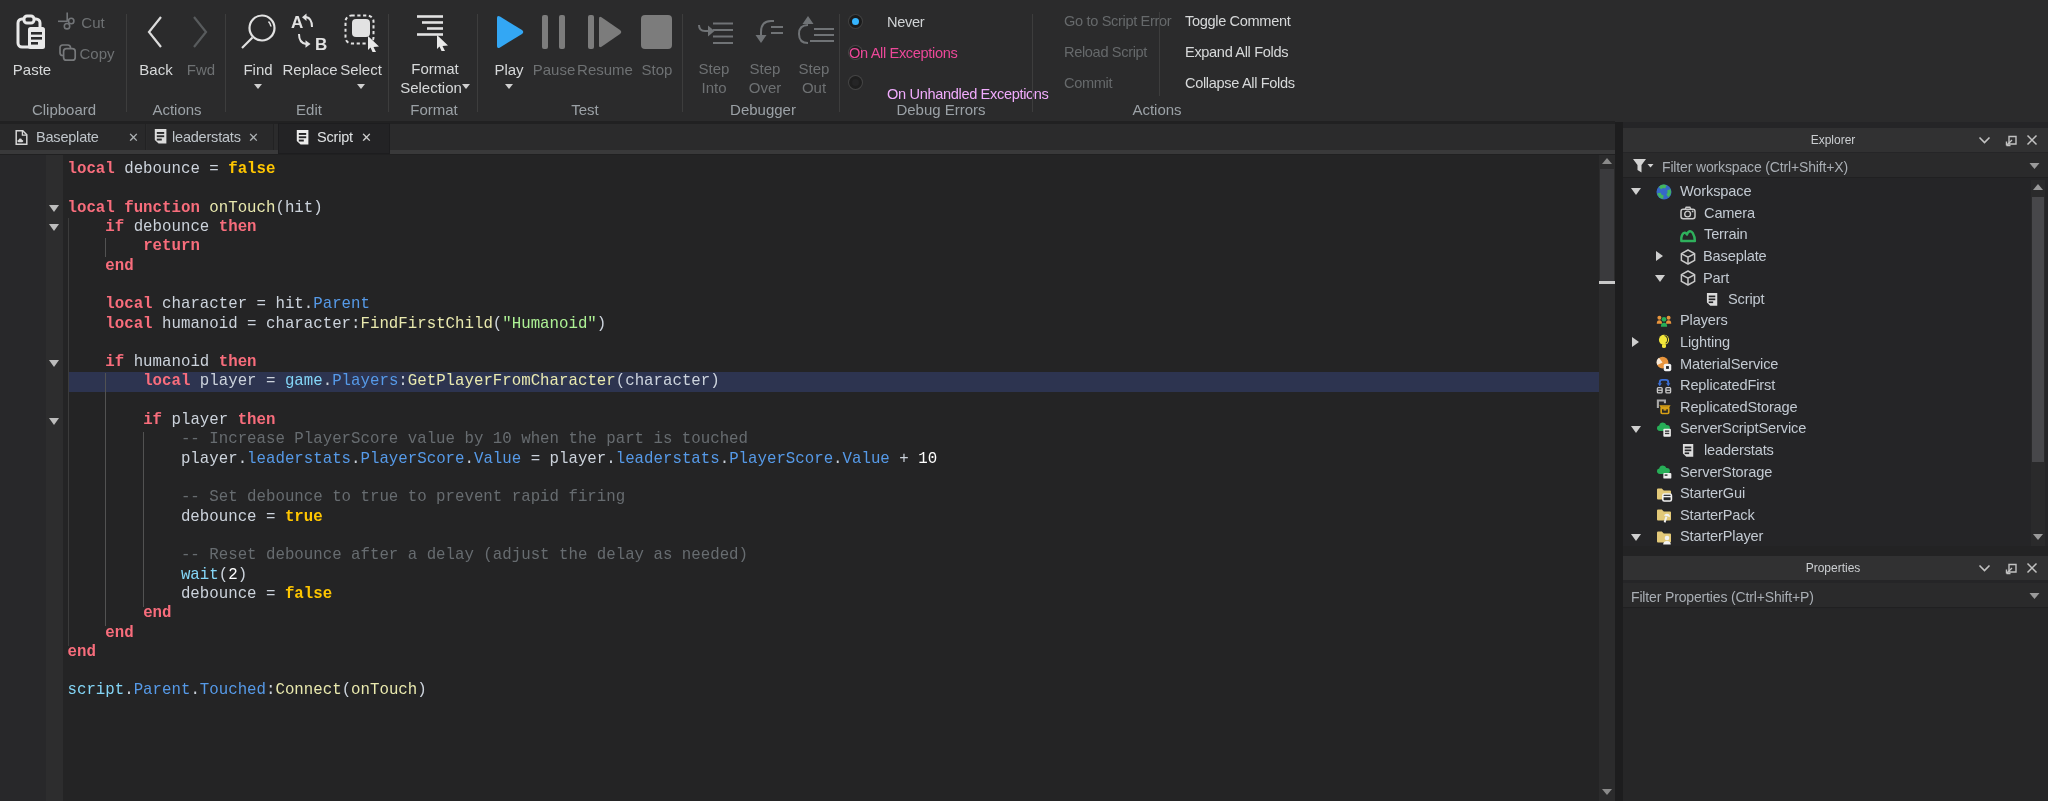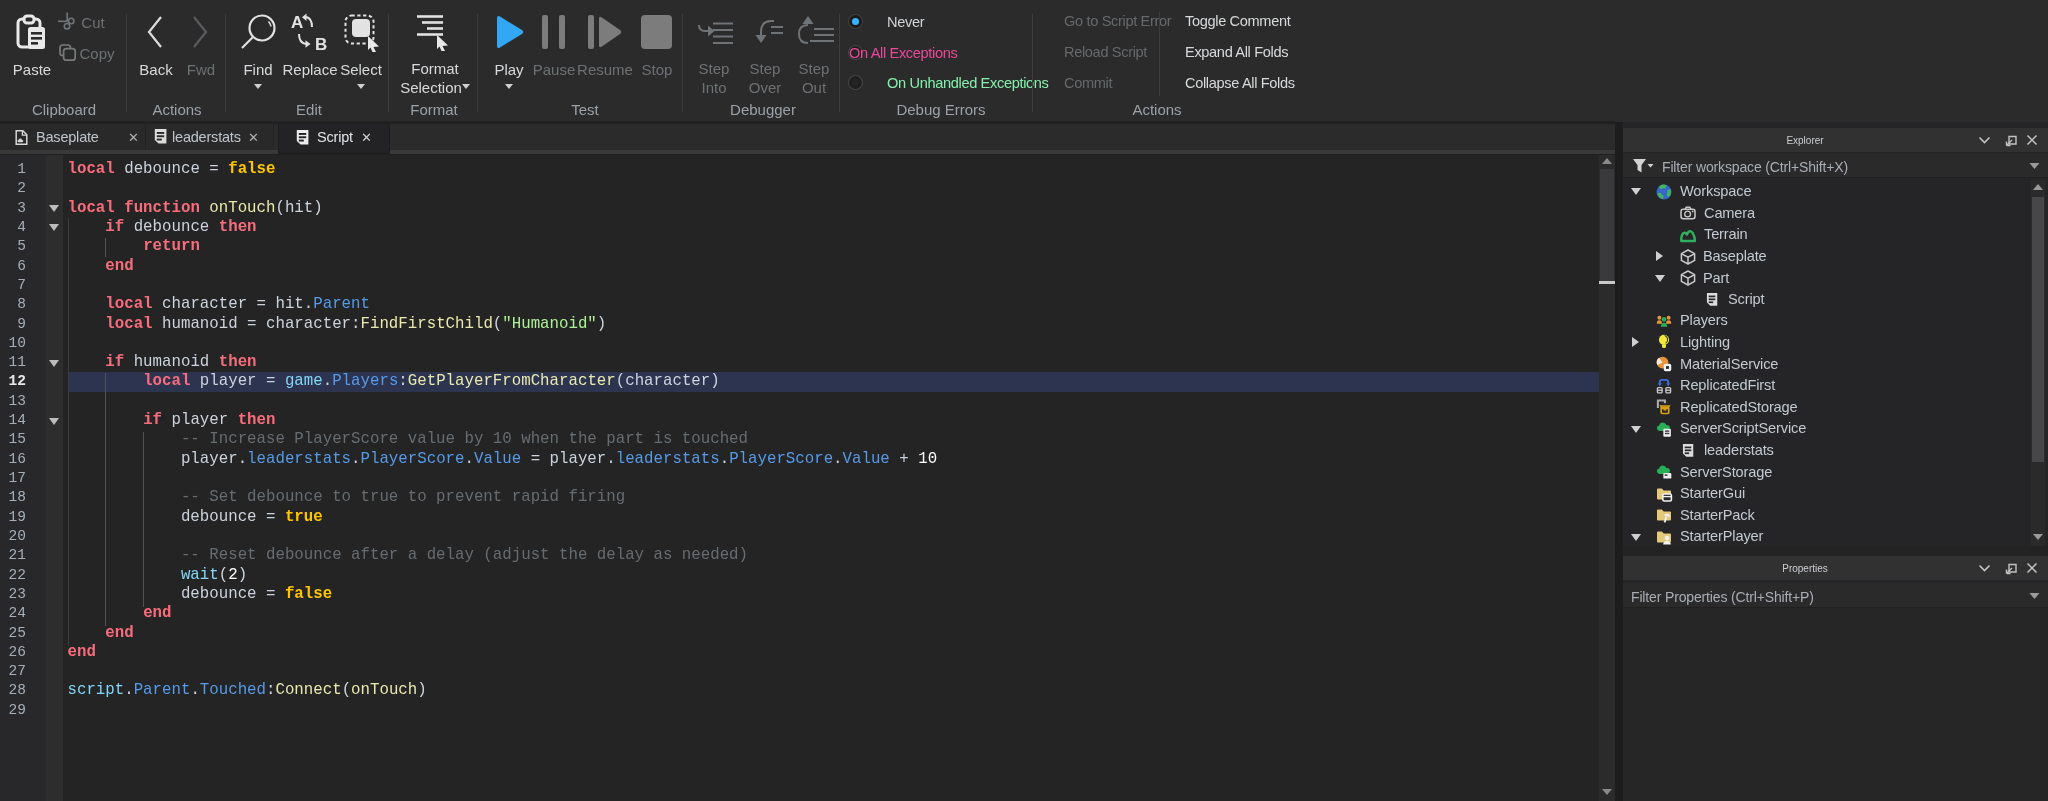--- a/index.html
+++ b/index.html
@@ -37,21 +37,21 @@
   .fn { color:#e9e9ae; }
   
   .sbtrack { position:absolute; background:#2b2b2c; }
   .sbthumb { position:absolute; background:#3a3a3d; }
   .uparrow { position:absolute; width:0; height:0; border-left:5px solid transparent; border-right:5px solid transparent; border-bottom:6px solid #8a8a8a; }
   .dnarrow { position:absolute; width:0; height:0; border-left:5px solid transparent; border-right:5px solid transparent; border-top:6px solid #8a8a8a; }
   
   #rborder { position:absolute; left:1615px; top:122px; width:8px; height:679px; background:#1d1d1e; }
   #rpanel { position:absolute; left:1623px; top:122px; width:425px; height:679px; background:#252527; }
   .phead { position:absolute; left:0; width:425px; height:25px; background:#313132; }
-  .ptitle { position:absolute; font-size:10px; color:#cbced1; transform:translate(-50%,-50%); }
+  .ptitle { position:absolute; font-size:12px; color:#cbced1; transform:translate(-50%,-50%);margin-left:28px; }
   .prow { position:absolute; left:0; width:425px; height:25px; background:#2a2a2b; border-bottom:1px solid #202021; }
   .treerow { position:absolute; font-size:14.6px; letter-spacing:-0.15px; color:#c3cad2; white-space:nowrap; }
   .tarrow-r { position:absolute; width:0; height:0; border-top:5.5px solid transparent; border-bottom:5.5px solid transparent; border-left:7px solid #cfcfcf; }
   .tarrow-d { position:absolute; width:0; height:0; border-left:5.5px solid transparent; border-right:5.5px solid transparent; border-top:7px solid #cfcfcf; }
   .ticon { position:absolute; width:16px; height:16px; }
   svg { display:block; overflow:visible; }
 </style>
 </head>
 <body>
 <div id="app">
@@ -188,21 +188,21 @@
     <div class="btnlabel dis" style="left:814px;top:60px">Step</div>
     <div class="btnlabel dis" style="left:814px;top:79px">Out</div>
     <div class="grplabel" style="left:763px">Debugger</div>
     <div class="vsep" style="left:839px"></div>
 
     <div class="abs" style="left:849px;top:15px;width:13px;height:13px;border-radius:50%;background:#35b5ff;border:3px solid #1b1b1b;box-shadow:0 0 0 1px #404040"></div>
     <div class="smalllabel" style="left:870px;top:22px;color:#d0d3d5">Never</div>
     <div class="abs" style="left:849px;top:46px;width:13px;height:13px;border-radius:50%;background:#252526;border:3px solid #1f1f1f;box-shadow:0 0 0 1px #454545"></div>
     <div class="smalllabel" style="left:832px;top:53px;color:#ec4899">On All Exceptions</div>
     <div class="abs" style="left:849px;top:76px;width:13px;height:13px;border-radius:50%;background:#252526;border:3px solid #1f1f1f;box-shadow:0 0 0 1px #454545"></div>
-    <div class="smalllabel" style="left:870px;top:83px;color:#86efac">On Unhandled Exceptions</div>
+    <div class="smalllabel" style="left:870px;top:94px;color:#f0abfc">On Unhandled Exceptions</div>
     <div class="grplabel" style="left:941px">Debug Errors</div>
     <div class="vsep" style="left:1032px"></div>
 
     <div class="smalllabel" style="left:1047px;top:21px;color:#66696b">Go to Script Error</div>
     <div class="smalllabel" style="left:1047px;top:52px;color:#66696b">Reload Script</div>
     <div class="smalllabel" style="left:1047px;top:83px;color:#66696b">Commit</div>
     <div class="vsep" style="left:1159px;top:12px;bottom:26px"></div>
     <div class="smalllabel" style="left:1168px;top:21px;color:#d7d9da">Toggle Comment</div>
     <div class="smalllabel" style="left:1168px;top:52px;color:#d7d9da">Expand All Folds</div>
     <div class="smalllabel" style="left:1168px;top:83px;color:#d7d9da">Collapse All Folds</div>
@@ -243,49 +243,20 @@
     </div>
   </div>
   <div id="editor">
     <div class="abs" style="left:0;top:0;width:46px;height:649px;background:#28282a"></div>
       <div id="gutterstrip"></div>
     <div id="hlrow" style="top:220.1px;left:69px;width:1530px"></div>
     <div class="guide" style="left:68px;top:66px;height:428px;background:#3c3c3c"></div>
     <div class="guide" style="left:105px;top:86px;height:19px"></div>
     <div class="guide" style="left:105px;top:221px;height:253px"></div>
     <div class="guide" style="left:143px;top:280px;height:175px"></div>
-    <div id="linenums">1
-2
-3
-4
-5
-6
-7
-8
-9
-10
-11
-<span style="color:#e8e8e8;font-weight:bold">12</span>
-13
-14
-15
-16
-17
-18
-19
-20
-21
-22
-23
-24
-25
-26
-27
-28
-29</div>
     <div class="fold" style="top:53px"></div>
     <div class="fold" style="top:72.3px"></div>
     <div class="fold" style="top:207.6px"></div>
     <div class="fold" style="top:265.5px"></div>
     <div id="code"><span class="kw">local</span> debounce = <span class="bool">false</span>
 
 <span class="kw">local</span> <span class="kw">function</span> <span class="fn">onTouch</span>(hit)
     <span class="kw">if</span> debounce <span class="kw">then</span>
         <span class="kw">return</span>
     <span class="kw">end</span>

